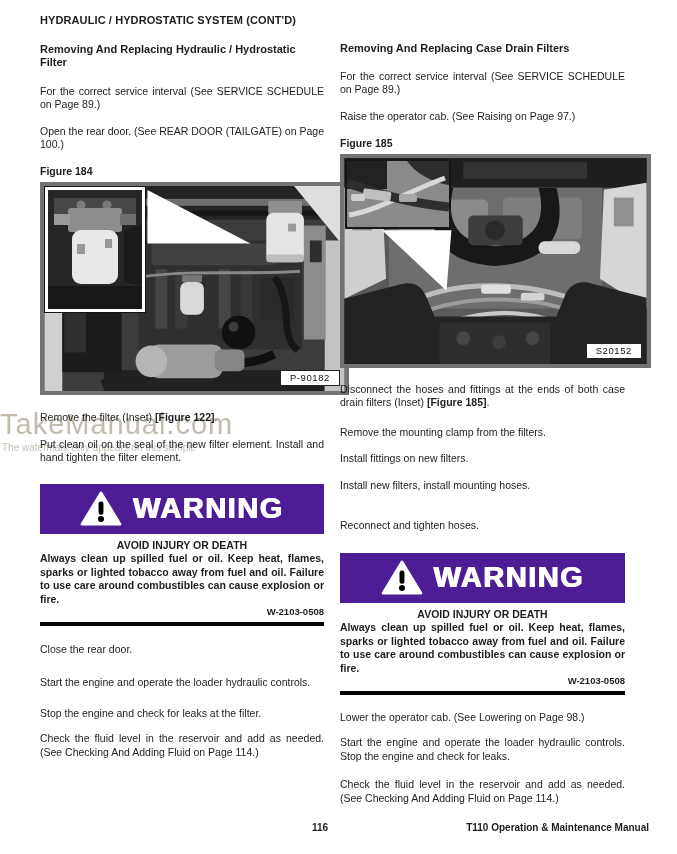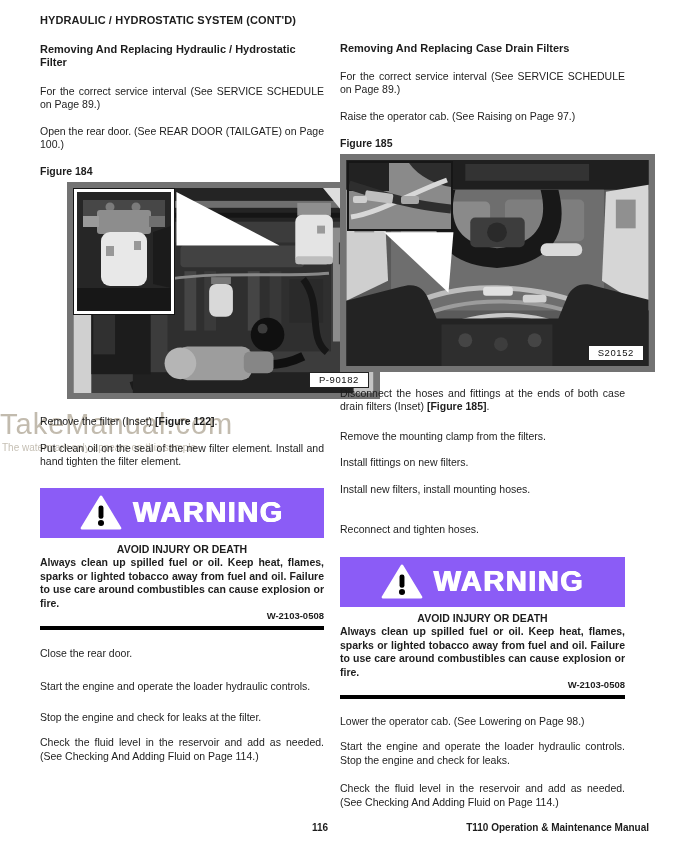--- a/index.html
+++ b/index.html
@@ -5,33 +5,33 @@
   html,body { margin:0; padding:0; }
   body {
     width:677px; height:854px; background:#ffffff; position:relative;
     font-family:"Liberation Sans", sans-serif; color:#1d1d1d; overflow:hidden;
   }
   .col { position:absolute; width:284px; font-size:10.5px; line-height:13.5px; text-align:justify; z-index:2; }
   .h1 { font-size:11px; font-weight:bold; text-align:left; letter-spacing:0.1px; }
   .h2 { font-size:11px; font-weight:bold; text-align:left; line-height:13.5px; }
   .figlabel { font-weight:bold; text-align:left; }
   p { margin:0; }
-  .figure-box { position:relative; border:6px solid #737373; overflow:hidden; background:#3c3c3c; }
+  .figure-box { position:relative; border:4px solid #737373; overflow:hidden; background:#3c3c3c; }
   .figure-box svg { display:block; }
   .inset { position:absolute; z-index:3; }
   .inset-white { border:3px solid #ffffff; box-shadow:0 0 0 1px #141414; }
   .inset-dark  { border:2px solid #161616; }
   .photo-id {
     position:absolute; right:5px; bottom:5px; z-index:4;
     background:#ffffff; border:1px solid #222; color:#111;
     font-size:9.5px; line-height:12px; padding:1px 9px; letter-spacing:0.6px; text-align:center;
   }
   .warnbox { margin-top:19px; }
   .warn-banner {
-    background:#8b5cf6; height:50px; display:flex; align-items:center; justify-content:center; gap:11px;
+    background:#4c1d95; height:50px; display:flex; align-items:center; justify-content:center; gap:11px;
   }
   .warn-banner-label {
     color:#ffffff; font-size:29px; font-weight:bold; letter-spacing:1.5px; line-height:1;
     text-shadow:0.6px 0 0 #fff, -0.6px 0 0 #fff;
   }
   .warn-heading { font-weight:bold; text-align:center; margin-top:5px; }
   .warn-body { font-weight:bold; text-align:justify; }
   .warn-code { font-weight:bold; font-size:9.5px; line-height:12px; text-align:right; }
   .warn-rule { height:3.5px; background:#000; margin-top:4px; }
   .watermark { position:absolute; z-index:1; font-family:"Liberation Sans", sans-serif; }
@@ -51,21 +51,21 @@
 
   <div class="h1">HYDRAULIC / HYDROSTATIC SYSTEM (CONT'D)</div>
 
   <div class="h2" style="margin-top:15px;">Removing And Replacing Hydraulic / Hydrostatic Filter</div>
 
   <p style="margin-top:15px;">For the correct service interval (See SERVICE SCHEDULE on Page 89.)</p>
   <p style="margin-top:13px;">Open the rear door. (See REAR DOOR (TAILGATE) on Page 100.)</p>
 
   <div class="figlabel" style="margin-top:13px;">Figure 184</div>
 
-  <div class="figure-box" style="margin-top:4px; width:301px; height:205px;margin-left:27px;">
+  <div class="figure-box" style="margin-top:4px; width:301px; height:205px;">
     <svg viewBox="0 0 303 207" width="301" height="205">
       <rect width="303" height="207" fill="#3c3c3c"></rect>
       <rect x="0" y="0" width="303" height="34" fill="#242424"></rect>
       <rect x="95" y="13" width="208" height="7" fill="#6f6f6f"></rect>
       <rect x="95" y="25" width="208" height="5" fill="#151515"></rect>
       <polygon points="252,0 303,0 303,62" fill="#dedede"></polygon>
       <rect x="283" y="55" width="20" height="152" fill="#c4c4c4"></rect>
       <rect x="262" y="40" width="22" height="115" fill="#8c8c8c"></rect>
       <rect x="268" y="55" width="12" height="22" fill="#2e2e2e"></rect>
       <rect x="95" y="55" width="165" height="110" fill="#2f2f2f"></rect>

